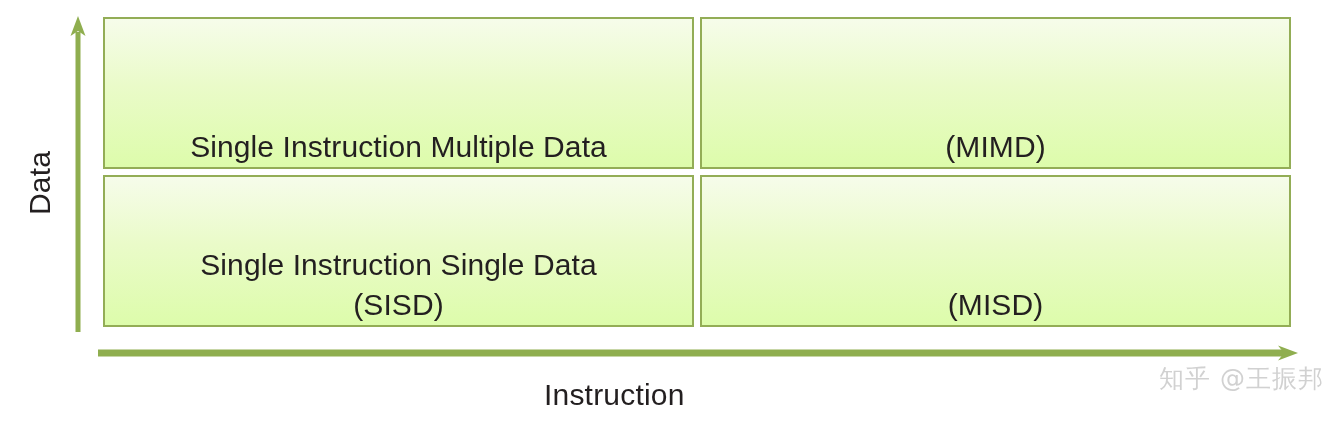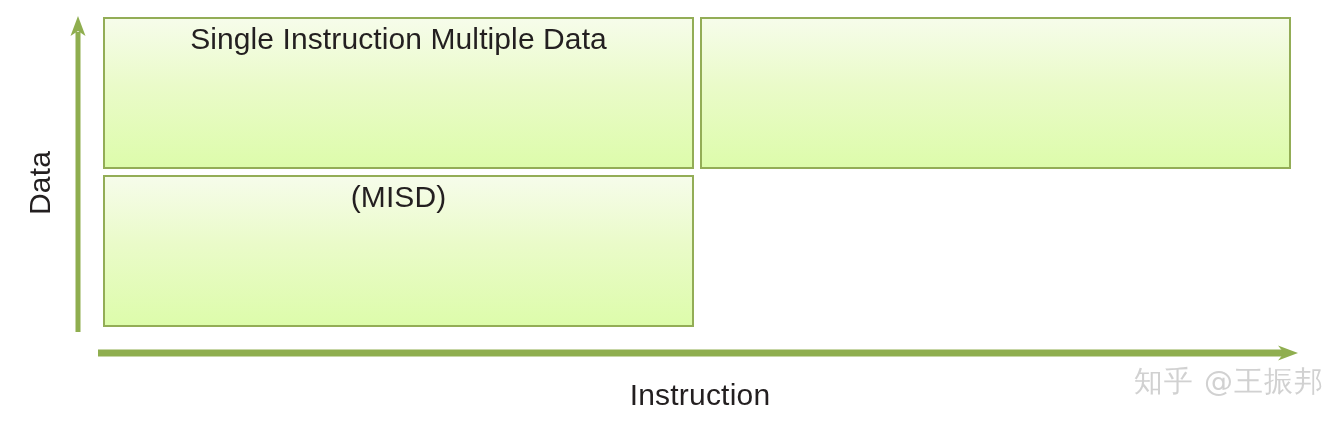--- a/index.html
+++ b/index.html
@@ -44,24 +44,24 @@
   }
   .y-axis-label {
     left: -20px;
     top: 166px;
     width: 120px;
     text-align: center;
     transform: rotate(-90deg);
     transform-origin: 50% 50%;
   }
   .x-axis-label {
-    left: 560px;
+    left: 544px;
     top: 378px;
     width: 280px;
-    text-align: center;
+    text-align: left;
   }
 
   
   .grid {
     position: absolute;
     left: 103px;
     top: 17px;
     width: 1188px;
     height: 310px;
     display: grid;
@@ -69,38 +69,38 @@
     grid-template-rows: 1fr 1fr;
     column-gap: 6px;
     row-gap: 6px;
   }
   .cell {
     border: 2px solid #93ad56;
     background: linear-gradient(to bottom, #f6fcea 0%, #eafbc9 45%, #ddfcab 100%);
     display: flex;
     flex-direction: column;
     align-items: center;
-    justify-content: space-between;
+    justify-content: flex-end;
     box-sizing: border-box;
     text-align: center;
   }
   .cell-line {
     color: #231f20;
     font-size: 30px;
     line-height: 1.34;
     font-family: "Liberation Sans", sans-serif;
     letter-spacing: 0.1px;
   }
 
   
   .watermark {
     position: absolute;
     right: 18px;
     top: 362px;
-    font-size: 29px;
+    font-size: 25px;
     color: #c9c9c9;
     font-family: "DejaVu Sans", sans-serif;
     white-space: nowrap;
     opacity: 0.85;
     letter-spacing: 1px;
     margin-left: 17px;
   }
 </style>
 </head>
 <body>
@@ -121,22 +121,27 @@
 
   <div class="axis-label x-axis-label">Instruction</div>
 
   <div class="grid">
 
     <div class="cell">
       <div class="cell-line">Single Instruction Multiple Data</div>
     </div>
 
     <div class="cell">
+      <div class="cell-line">(MIMD)</div>
     </div>
 
+    <div class="cell">
+      <div class="cell-line">Single Instruction Single Data</div>
+      <div class="cell-line">(SISD)</div>
+    </div>
 
     <div class="cell">
       <div class="cell-line">(MISD)</div>
     </div>
 
   </div>
 
   <div class="watermark">知乎 @王振邦</div>
 
 </div>

